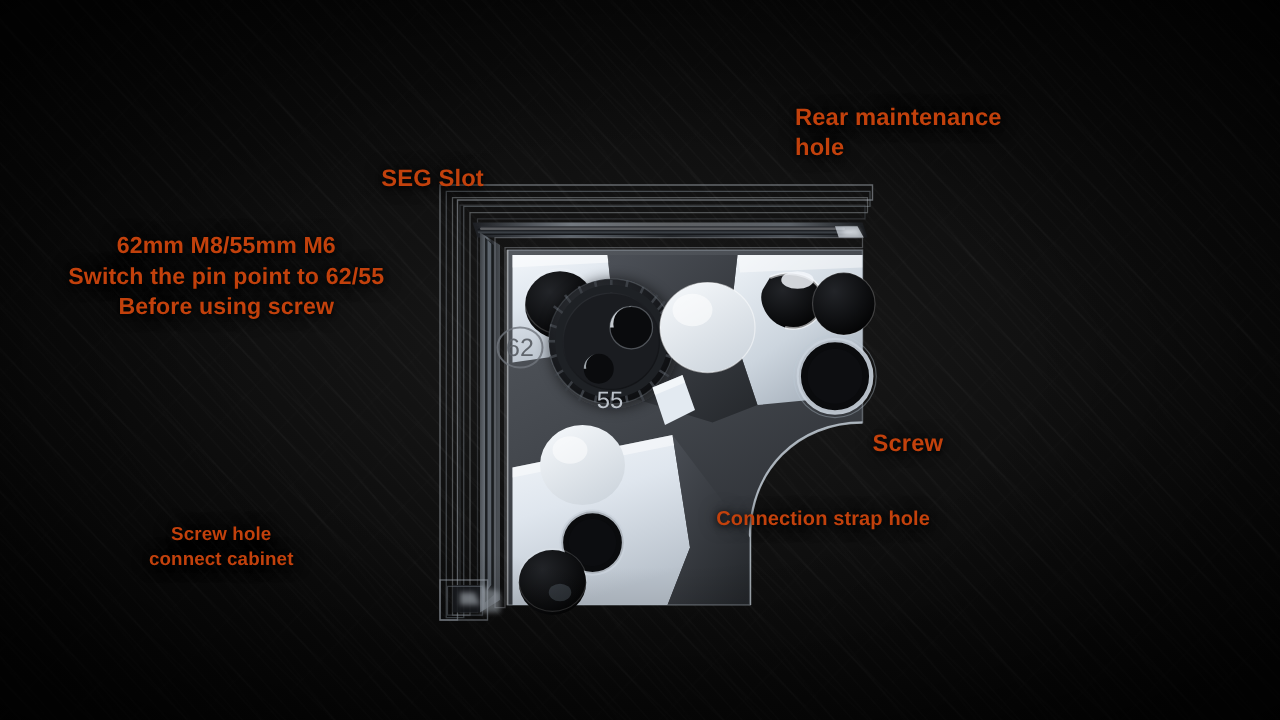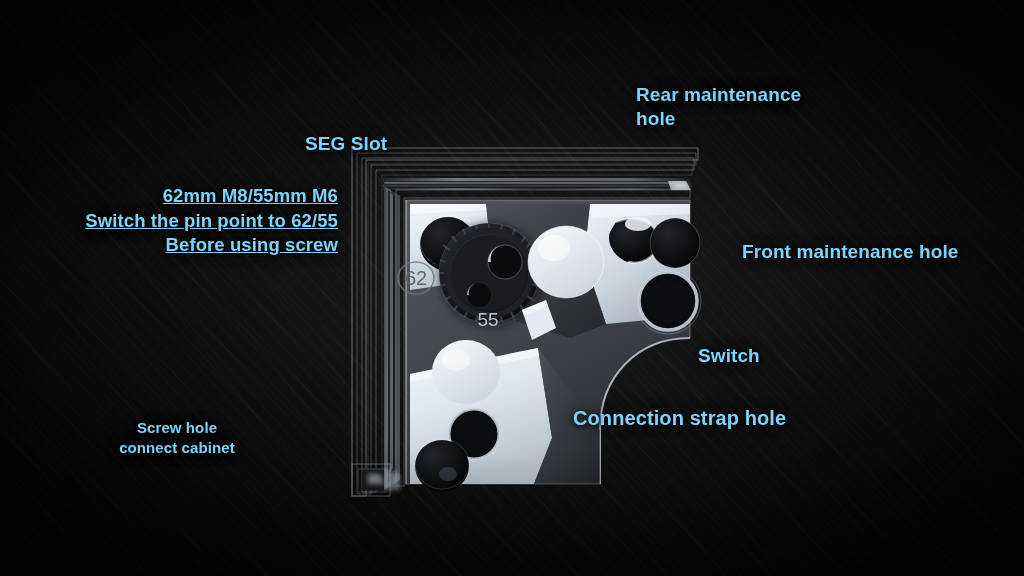--- a/index.html
+++ b/index.html
@@ -59,33 +59,33 @@
     background:radial-gradient(ellipse 75% 72% at 50% 50%,
       rgba(0,0,0,0) 40%, rgba(0,0,0,.55) 82%, rgba(0,0,0,.85) 100%);
   }
 
   
   .leader-svg{ position:absolute; inset:0; pointer-events:none; }
 
   
   .label{
     position:absolute;
-    color:#7dd3fc;
+    color:#c2410c;
     font-weight:700;
     letter-spacing:.1px;
     line-height:1.24;
     text-shadow:0 1px 5px rgba(0,0,0,.95), 0 0 14px rgba(0,0,0,.7);
     white-space:pre-line;
   }
   #lbl-seg          { left:305px; top:112px;  font-size:19px;margin-top:20px; }
   #lbl-rear         { left:636px; top:83px;   font-size:19px; }
-  #lbl-pin          { left:24px;  top:184px;  font-size:18.5px; width:314px; text-align:right; line-height:1.33;text-decoration:underline; }
+  #lbl-pin          { left:24px;  top:184px;  font-size:18.5px; width:314px; text-align:center; line-height:1.33; }
   #lbl-front        { left:742px; top:240px;  font-size:19px; }
   #lbl-magnet       { left:698px; top:344px;  font-size:19px; }
-  #lbl-strap        { left:573px; top:406px;  font-size:20px; }
+  #lbl-strap        { left:573px; top:406px;  font-size:16px; }
   #lbl-screw        { left:62px;  top:418px;  font-size:15px; width:230px; text-align:center; line-height:1.33; }
 
   
   #product{ position:absolute; left:338px; top:138px; width:376px; height:372px; }
   #product svg{ display:block; }
 </style>
 </head>
 <body>
 
 <div id="stage">
@@ -389,19 +389,18 @@
   </svg>
 
   <div class="bg-vig"></div>
 
   <div class="label" id="lbl-seg">SEG Slot</div>
   <div class="label" id="lbl-rear">Rear maintenance
 hole</div>
   <div class="label" id="lbl-pin">62mm M8/55mm M6
 Switch the pin point to 62/55
 Before using screw</div>
-  <div class="label" id="lbl-front">Front maintenance hole</div>
-  <div class="label" id="lbl-magnet">Switch</div>
+  <div class="label" id="lbl-magnet">Screw</div>
   <div class="label" id="lbl-strap">Connection strap hole</div>
   <div class="label" id="lbl-screw">Screw hole
 connect cabinet</div>
 
 </div>
 
 </body></html>

